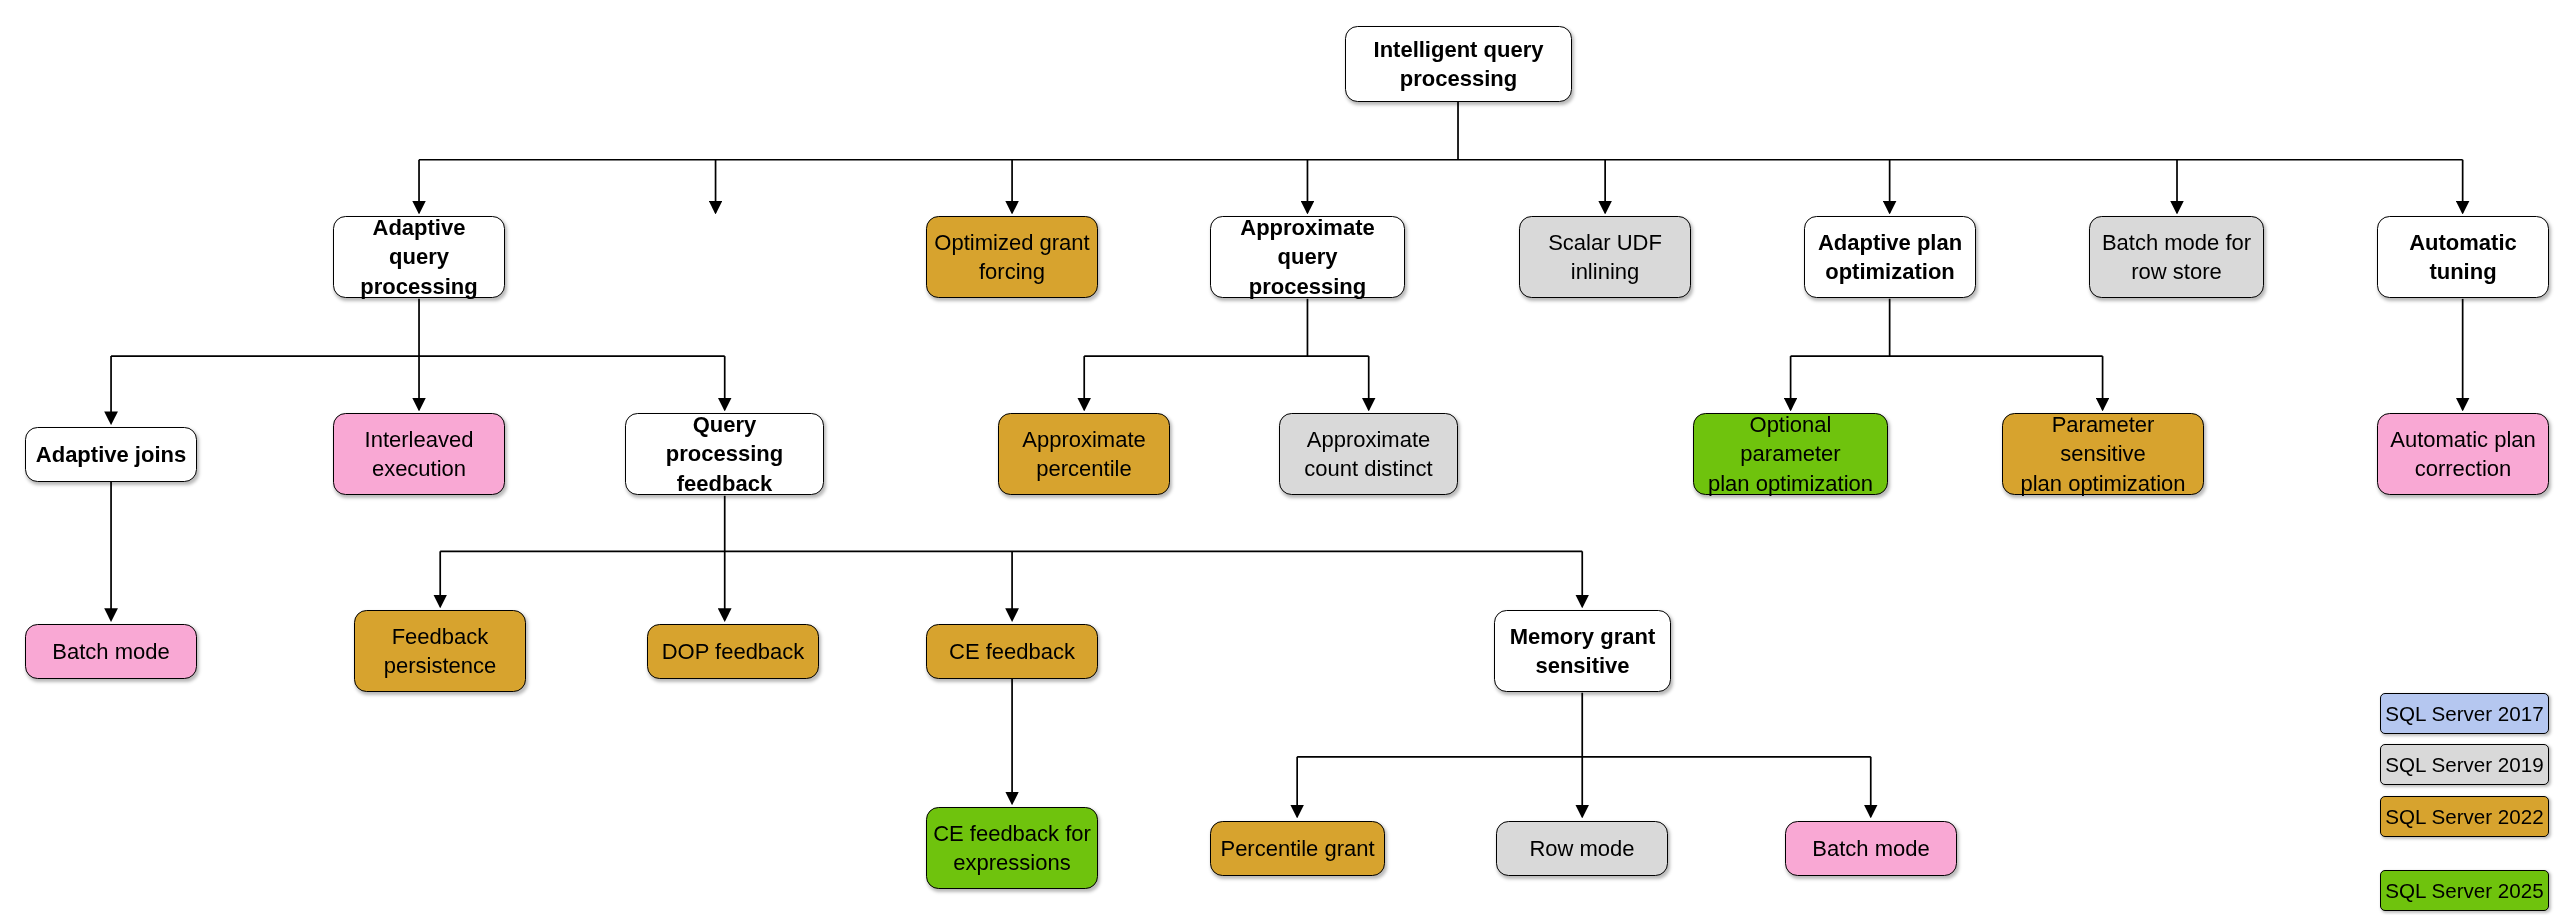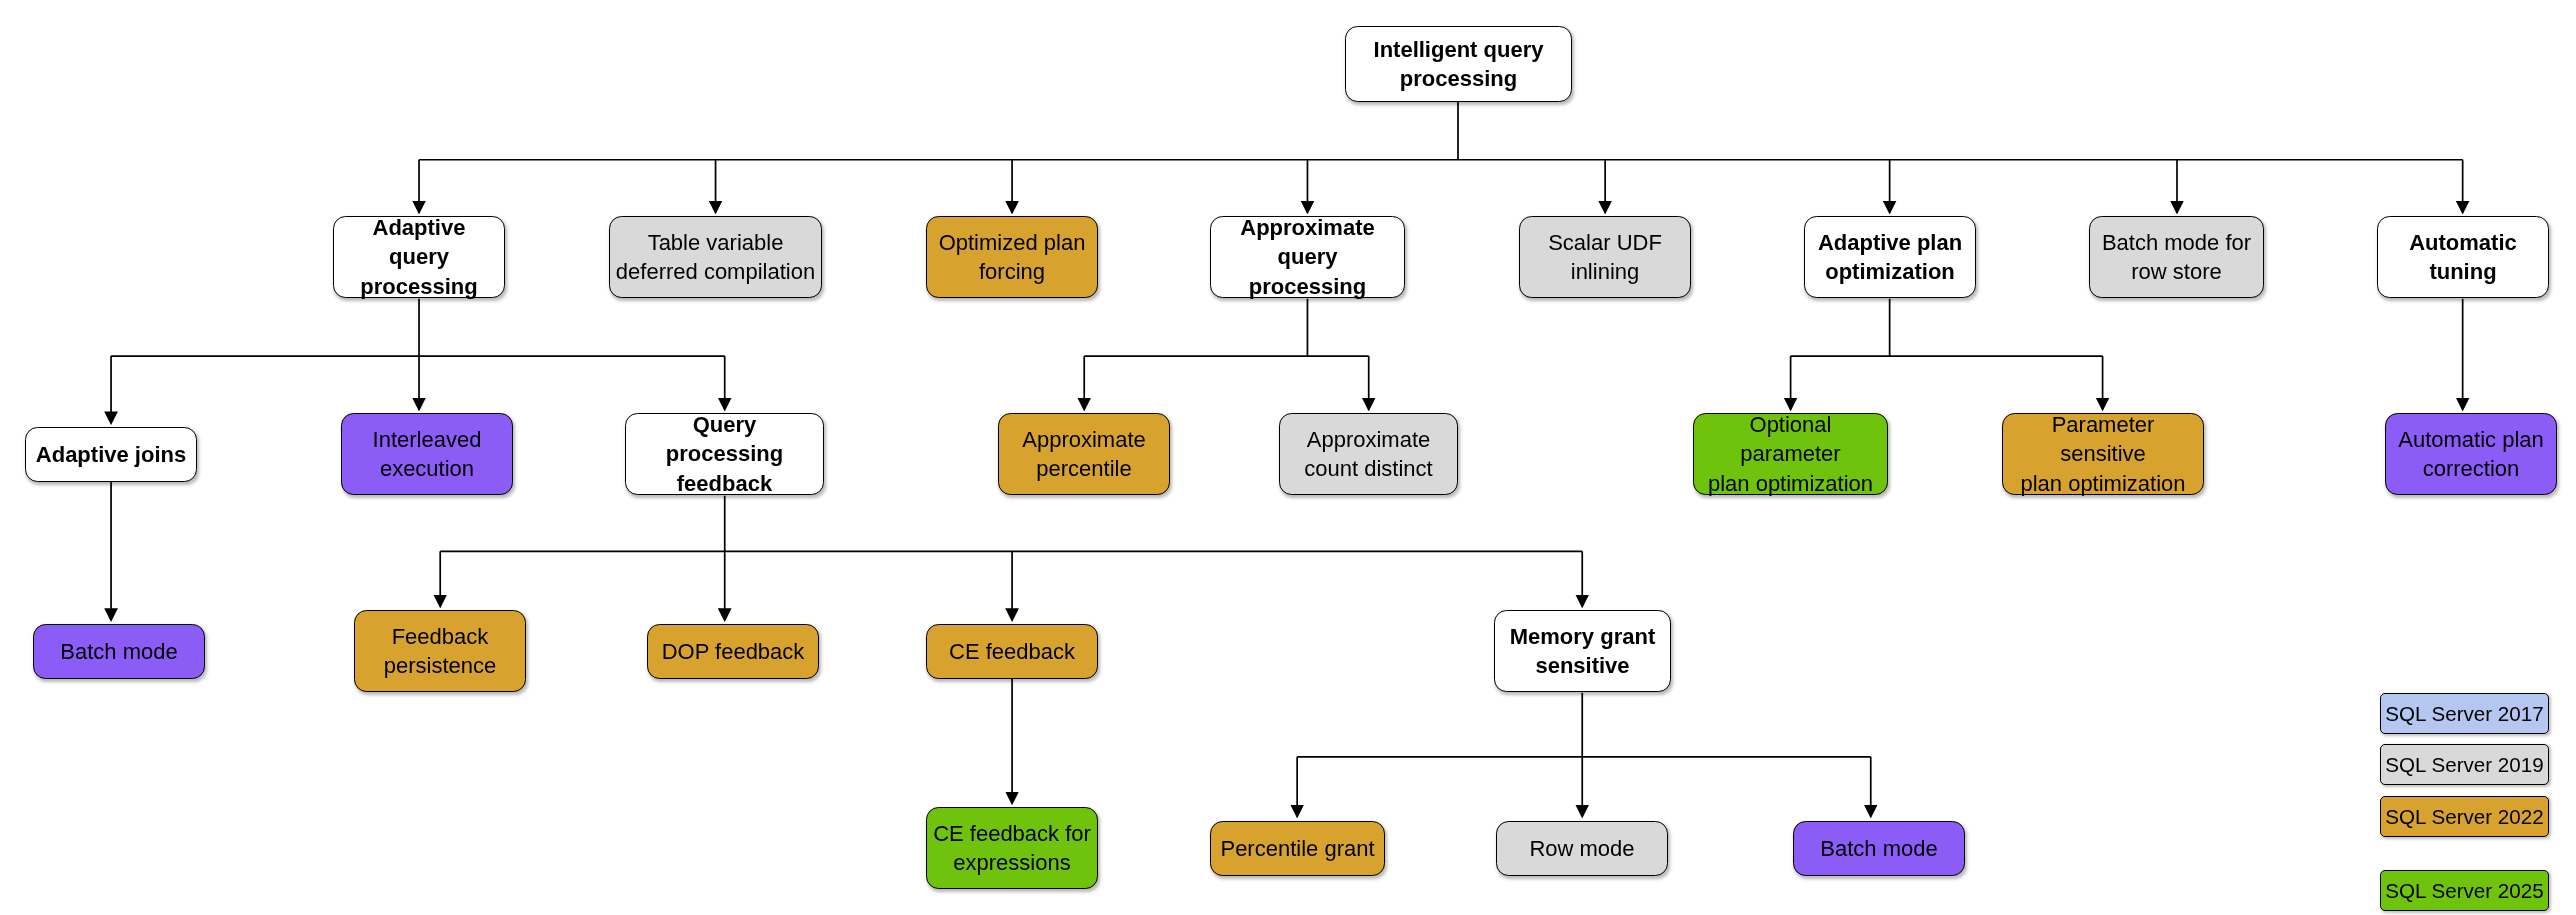--- a/index.html
+++ b/index.html
@@ -19,21 +19,21 @@
     white-space:pre-line;
     border:1.7px solid #000;
     border-radius:12.6px;
     box-sizing:border-box;
     padding:0 5.7px;
     background:#ffffff;
     box-shadow:1.7px 2.3px 3.4px rgba(0,0,0,0.28);
   }
   .node[data-color="white"]{background:#ffffff;font-weight:bold;}
   .node[data-color="gray"]{background:#d9d9d9;}
-  .node[data-color="blue"]{background:#8b5cf6;margin-left:8px;}
+  .node[data-color="blue"]{background:#f9a8d4;}
   .node[data-color="gold"]{background:#d7a32e;}
   .node[data-color="green"]{background:#6fc30d;}
   .legend-item{
     position:absolute;
     display:flex;align-items:center;justify-content:center;
     font-size:20.6px;color:#000;
     border:1.7px solid #000;
     border-radius:5px;
     box-sizing:border-box;
     background:#ffffff;
@@ -91,23 +91,21 @@
     <path d="M2266 1322 V1426" fill="none" stroke="#000" stroke-width="3" marker-end="url(#arrow)"></path>
     <path d="M2764 1322 V1426" fill="none" stroke="#000" stroke-width="3" marker-end="url(#arrow)"></path>
     <path d="M3268 1322 V1426" fill="none" stroke="#000" stroke-width="3" marker-end="url(#arrow)"></path>
   </svg>
 
   <div class="node" style="left:1345px;top:26px;width:227px;height:76px" data-color="white">Intelligent query
 processing</div>
 
   <div class="node" style="left:333px;top:216px;width:172px;height:82px" data-color="white">Adaptive query
 processing</div>
-  <div class="node" style="left:609px;top:216px;width:213px;height:82px" data-color="gray">Table variable
-deferred compilation</div>
-  <div class="node" style="left:926px;top:216px;width:172px;height:82px" data-color="gold">Optimized plan
+  <div class="node" style="left:926px;top:216px;width:172px;height:82px" data-color="gold">Optimized grant
 forcing</div>
   <div class="node" style="left:1210px;top:216px;width:195px;height:82px" data-color="white">Approximate
 query processing</div>
   <div class="node" style="left:1519px;top:216px;width:172px;height:82px" data-color="gray">Scalar UDF
 inlining</div>
   <div class="node" style="left:1804px;top:216px;width:172px;height:82px" data-color="white">Adaptive plan
 optimization</div>
   <div class="node" style="left:2089px;top:216px;width:175px;height:82px" data-color="gray">Batch mode for
 row store</div>
   <div class="node" style="left:2377px;top:216px;width:172px;height:82px" data-color="white">Automatic

